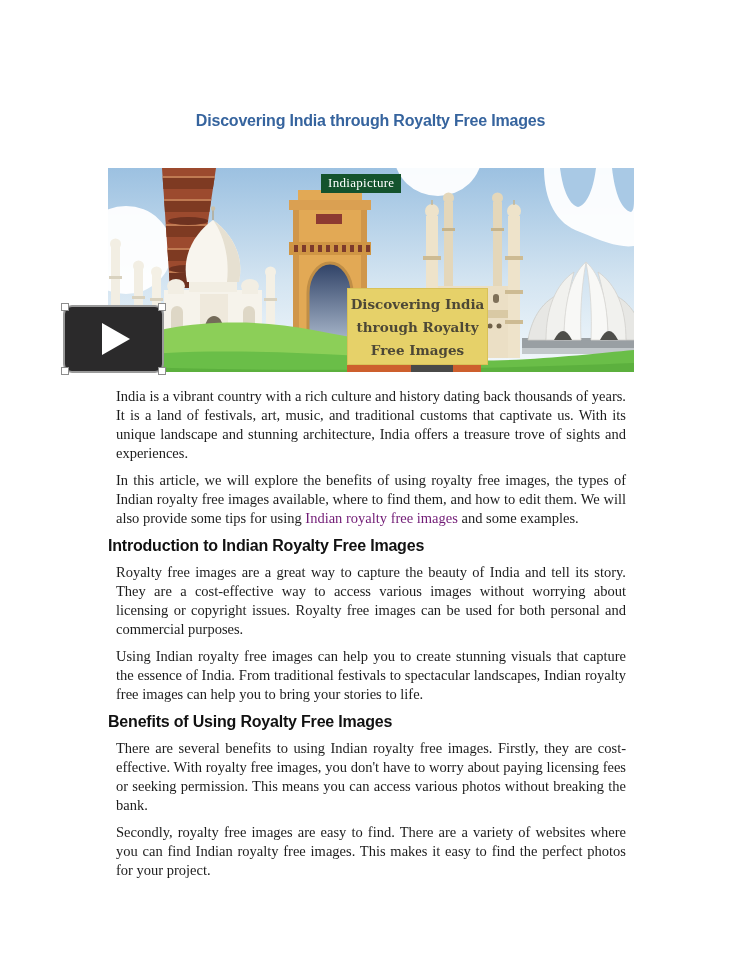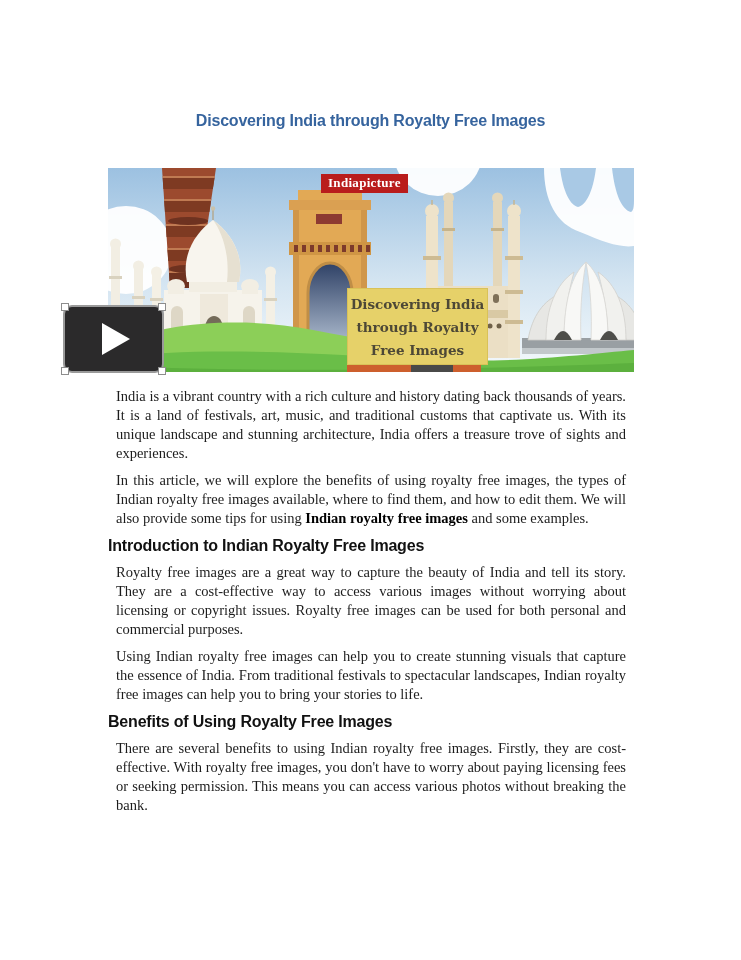--- a/index.html
+++ b/index.html
@@ -8,22 +8,22 @@
     font-family:"Liberation Serif", serif; overflow:hidden;
   }
   .title {
     position:absolute; top:112px; left:0; width:741px; margin:0;
     text-align:center; font-family:"Liberation Sans", sans-serif;
     font-size:16px; font-weight:bold; color:#36649e; letter-spacing:-0.2px;
   }
   .hero { position:absolute; left:108px; top:168px; width:526px; height:204px; overflow:hidden; }
   .hero svg { position:absolute; left:0; top:0; }
   .brand {
-    position:absolute; left:213px; top:6px; background:#b91c1c; color:#ffffff;
-    font-family:"Liberation Serif", serif; font-weight:bold; font-size:13px;
+    position:absolute; left:213px; top:6px; background:#14532d; color:#ffffff;
+    font-family:"Liberation Serif", serif; font-weight:normal; font-size:13px;
     padding:1px 7px 2px; letter-spacing:0.3px;
   }
   .caption {
     position:absolute; left:239px; top:120px; width:141px; height:77px;
     background:#e6d169; border:1px solid #d9c258; box-sizing:border-box;
     color:#4d4836; font-family:"DejaVu Serif", serif; font-weight:bold;
     font-size:13.5px; line-height:23px; text-align:center; padding-top:4px;
   }
   .play {
     position:absolute; left:63px; top:305px; width:101px; height:68px;
@@ -40,21 +40,21 @@
   .h-bl { left:-4px; bottom:-4px; } .h-br { right:-4px; bottom:-4px; }
   .article {
     position:absolute; left:108px; top:379px; width:526px;
     font-size:14.5px; line-height:19px; color:#1c1c1c; text-align:justify;
   }
   .article p { margin:8px; }
   .section-heading {
     font-family:"Liberation Sans", sans-serif; font-size:16px; font-weight:bold;
     color:#111111; margin:0 0 5px; letter-spacing:-0.2px; text-align:left;
   }
-  .inline-link { color:#000000; font-weight:bold; cursor:pointer; text-decoration:none; }
+  .inline-link { color:#701a75; font-weight:normal; cursor:pointer; text-decoration:none; }
 </style>
 </head>
 <body>
 
 <div class="page">
 
   <h1 class="title">Discovering India through Royalty Free Images</h1>
 
   <div class="hero">
     <svg width="526" height="204" viewBox="0 0 526 204" aria-hidden="true">
@@ -248,15 +248,16 @@
   <div class="article">
     <p>India is a vibrant country with a rich culture and history dating back thousands of years. It is a land of festivals, art, music, and traditional customs that captivate us. With its unique landscape and stunning architecture, India offers a treasure trove of sights and experiences.</p>
     <p><span>In this article, we will explore the benefits of using royalty free images, the types of Indian royalty free images available, where to find them, and how to edit them. We will also provide some tips for using </span><a class="inline-link">Indian royalty free images</a><span> and some examples.</span></p>
 
     <h2 class="section-heading">Introduction to Indian Royalty Free Images</h2>
     <p>Royalty free images are a great way to capture the beauty of India and tell its story. They are a cost-effective way to access various images without worrying about licensing or copyright issues. Royalty free images can be used for both personal and commercial purposes.</p>
     <p>Using Indian royalty free images can help you to create stunning visuals that capture the essence of India. From traditional festivals to spectacular landscapes, Indian royalty free images can help you to bring your stories to life.</p>
 
     <h2 class="section-heading">Benefits of Using Royalty Free Images</h2>
     <p>There are several benefits to using Indian royalty free images. Firstly, they are cost-effective. With royalty free images, you don't have to worry about paying licensing fees or seeking permission. This means you can access various photos without breaking the bank.</p>
+    <p>Secondly, royalty free images are easy to find. There are a variety of websites where you can find Indian royalty free images. This makes it easy to find the perfect photos for your project.</p>
   </div>
 
 </div>
 
 </body></html>

